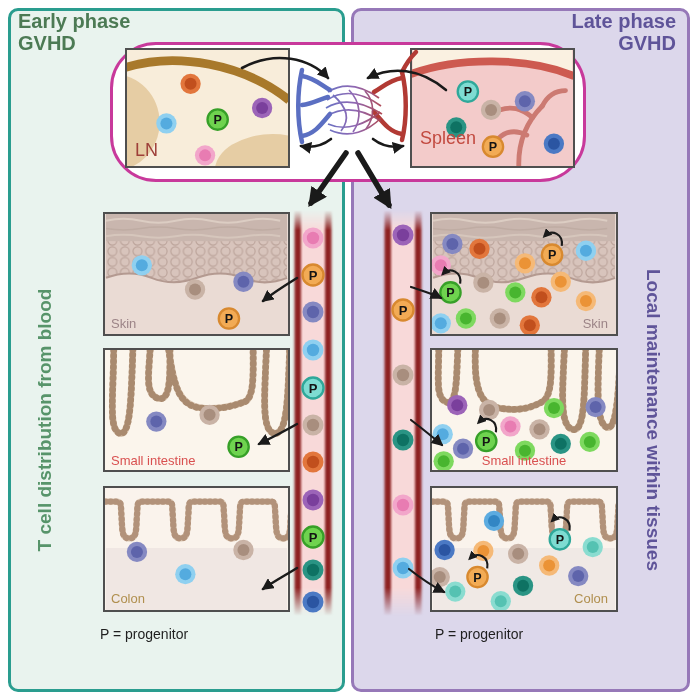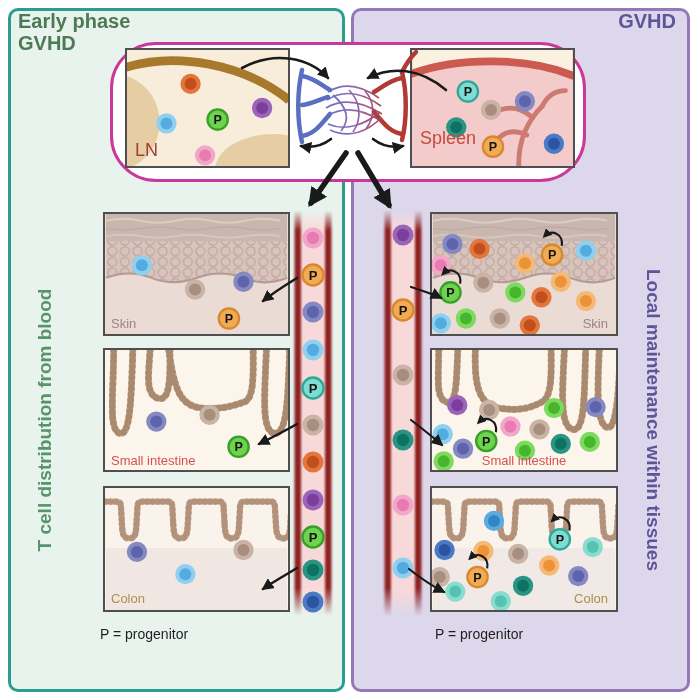--- a/index.html
+++ b/index.html
@@ -84,20 +84,21 @@
 <div class="stage">
 
   <div class="phase phase-early"></div>
   <div class="phase phase-late"></div>
 
   <div class="phase-title t-early">
     <div>Early phase</div>
     <div>GVHD</div>
   </div>
   <div class="phase-title t-late">
+    <div>Late phase</div>
     <div>GVHD</div>
   </div>
 
   <div class="side-label side-early">T cell distribution from blood</div>
   <div class="side-label side-late">Local maintenance within tissues</div>
 
   <div class="pill"></div>
 
   <div class="organ o-ln">
     <svg class="art" viewBox="0 0 165 120">

